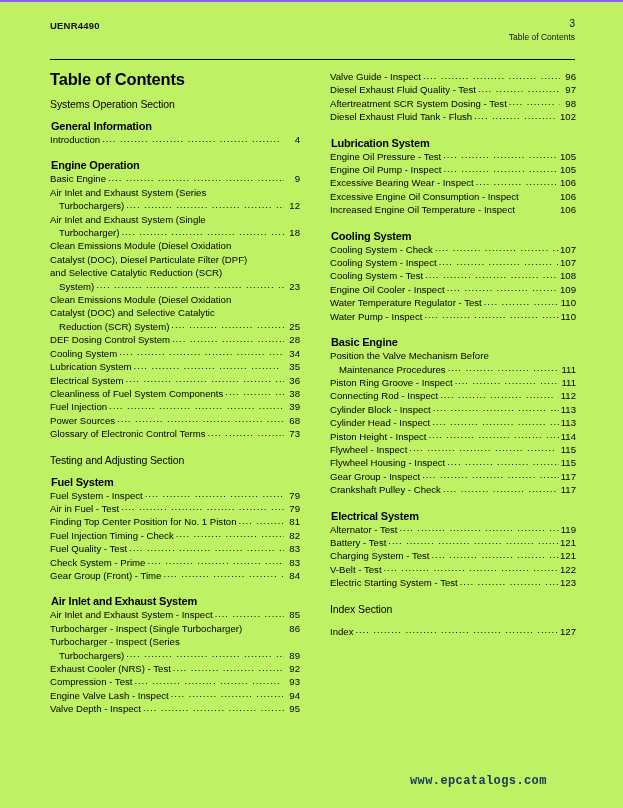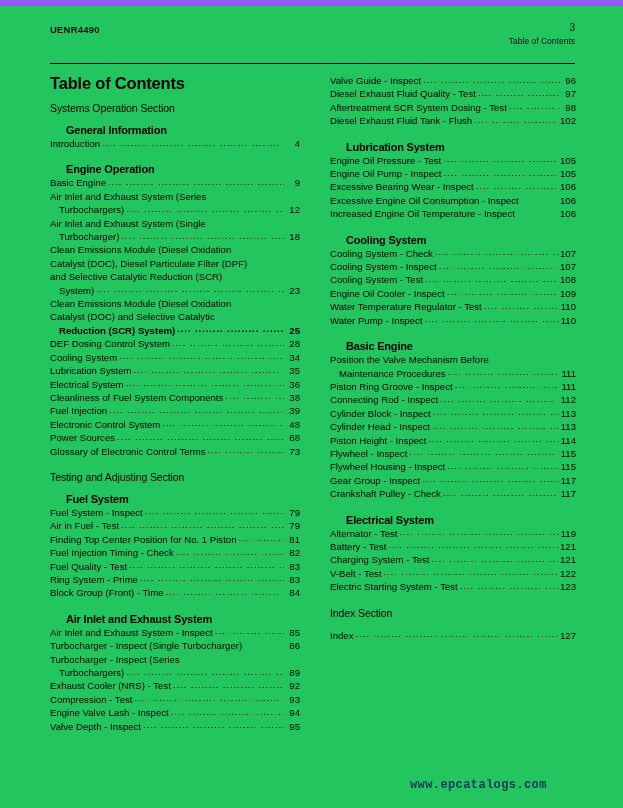--- a/index.html
+++ b/index.html
@@ -14,22 +14,22 @@
     position: relative;
     font-family: "Liberation Sans", sans-serif;
     color: #000000;
     overflow: hidden;
   }
 
   
   #page {
     position: absolute;
     inset: 0;
-    background: #22c55e;
-    border-top: 6px solid #8b5cf6;
+    background: #bef264;
+    border-top: 2px solid #8b5cf6;
   }
 
   
   #header {
     position: absolute;
     left: 50px;
     top: 18px;
     width: 525px;
     height: 40px;
   }
@@ -98,21 +98,21 @@
   
   .part-title {
     font-size: 10.5px;
     font-weight: normal;
     margin: 0 0 10px 0;
     letter-spacing: -0.1px;
   }
   .sec-title {
     font-size: 11px;
     font-weight: bold;
-    margin: 0 0 1px 16px;
+    margin: 0 0 1px 1px;
     letter-spacing: -0.2px;
   }
   .group { margin-bottom: 13px; }
 
   
   .entry {
     position: relative;
     font-size: 9.6px;
     line-height: 13.4px;
     color: #000;
@@ -237,21 +237,21 @@
               <span class="first-line">and Selective Catalytic Reduction (SCR)</span>
               <div class="second-line" style="display: flex; align-items: center; padding-left: 9px;">
                 <span class="entry-label">System)</span>
                 <span class="leader"></span>
                 <span class="entry-page">23</span>
               </div>
             </div>
             <div class="entry entry-wrap">
               <span class="first-line">Clean Emissions Module (Diesel Oxidation</span>
               <span class="first-line">Catalyst (DOC) and Selective Catalytic</span>
-              <div class="second-line" style="display: flex; align-items: center; padding-left: 9px; font-weight: bold;">
+              <div class="second-line" style="display: flex; align-items: center; padding-left: 9px;">
                 <span class="entry-label">Reduction (SCR) System)</span>
                 <span class="leader"></span>
                 <span class="entry-page">25</span>
               </div>
             </div>
             <div class="entry">
               <div class="entry-main">
                 <span class="entry-label">DEF Dosing Control System</span>
                 <span class="leader"></span>
                 <span class="entry-page">28</span>
@@ -287,27 +287,20 @@
             </div>
             <div class="entry">
               <div class="entry-main">
                 <span class="entry-label">Fuel Injection</span>
                 <span class="leader"></span>
                 <span class="entry-page">39</span>
               </div>
             </div>
             <div class="entry">
               <div class="entry-main">
-                <span class="entry-label">Electronic Control System</span>
-                <span class="leader"></span>
-                <span class="entry-page">48</span>
-              </div>
-            </div>
-            <div class="entry">
-              <div class="entry-main">
                 <span class="entry-label">Power Sources</span>
                 <span class="leader"></span>
                 <span class="entry-page">68</span>
               </div>
             </div>
             <div class="entry">
               <div class="entry-main">
                 <span class="entry-label">Glossary of Electronic Control Terms</span>
                 <span class="leader"></span>
                 <span class="entry-page">73</span>
@@ -347,28 +340,28 @@
             </div>
             <div class="entry">
               <div class="entry-main">
                 <span class="entry-label">Fuel Quality - Test</span>
                 <span class="leader"></span>
                 <span class="entry-page">83</span>
               </div>
             </div>
             <div class="entry">
               <div class="entry-main">
-                <span class="entry-label">Ring System - Prime</span>
+                <span class="entry-label">Check System - Prime</span>
                 <span class="leader"></span>
                 <span class="entry-page">83</span>
               </div>
             </div>
             <div class="entry">
               <div class="entry-main">
-                <span class="entry-label">Block Group (Front) - Time</span>
+                <span class="entry-label">Gear Group (Front) - Time</span>
                 <span class="leader"></span>
                 <span class="entry-page">84</span>
               </div>
             </div>
           </div>
           <div class="group">
             <div class="sec-title">Air Inlet and Exhaust System</div>
             <div class="entry">
               <div class="entry-main">
                 <span class="entry-label">Air Inlet and Exhaust System - Inspect</span>

